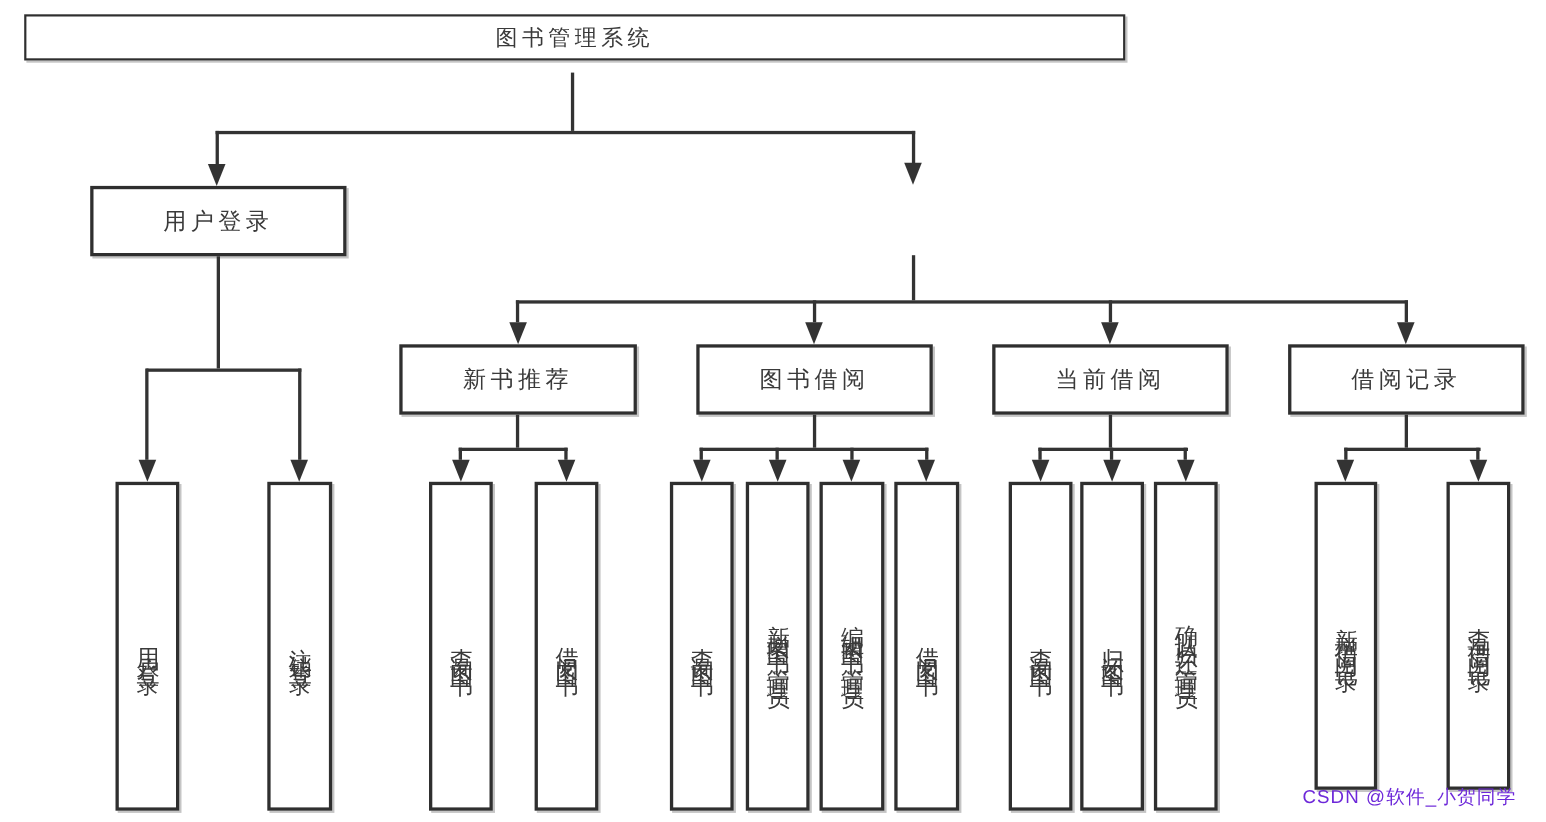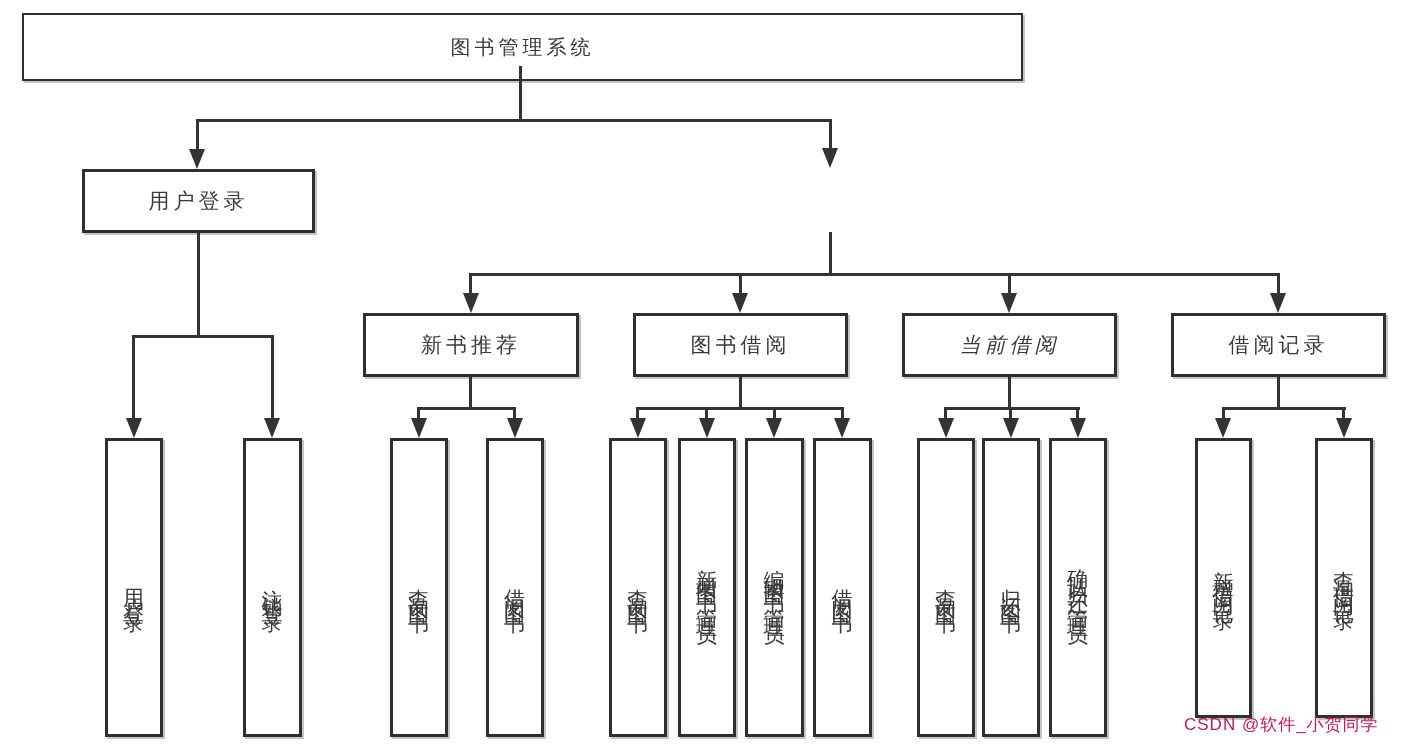--- a/index.html
+++ b/index.html
@@ -22,47 +22,47 @@
     writing-mode:vertical-rl;text-orientation:mixed;line-height:1;
     font-size:21px;letter-spacing:8px;color:#3a3a3a;
   }
   .line{position:absolute;background:#333333;}
   .arrow{
     position:absolute;width:0;height:0;
     border-left:8px solid transparent;border-right:8px solid transparent;
     border-top:20px solid #333333;
   }
   .watermark{
-    position:absolute;left:1184px;top:713px;font-size:17px;color:#be185d;
+    position:absolute;left:1184px;top:713px;font-size:17px;color:#6d28d9;
     letter-spacing:1px;white-space:nowrap;
   }
 </style>
 </head>
 <body>
 
 <div class="canvas">
 
-  <div class="nbox" style="left:22px;top:13px;width:1001px;height:68px;border-width:2px;font-size:20px;">
+  <div class="nbox" style="left:22px;top:13px;width:1001px;height:42px;border-width:2px;font-size:20px;">
     <span>图书管理系统</span>
   </div>
 
   <div class="nbox" style="left:82px;top:169px;width:233px;height:64px;">
     <span>用户登录</span>
   </div>
 
 
   <div class="nbox" style="left:363px;top:313px;width:216px;height:64px;">
     <span>新书推荐</span>
   </div>
 
   <div class="nbox" style="left:633px;top:313px;width:215px;height:64px;">
     <span>图书借阅</span>
   </div>
 
-  <div class="nbox" style="left:902px;top:313px;width:215px;height:64px;font-style:italic;">
+  <div class="nbox" style="left:902px;top:313px;width:215px;height:64px;">
     <span>当前借阅</span>
   </div>
 
   <div class="nbox" style="left:1171px;top:313px;width:215px;height:64px;">
     <span>借阅记录</span>
   </div>
 
   <div class="vbox" style="left:105px;top:438px;width:58px;height:299px;">
     <span class="vtext">用户登录</span>
   </div>

